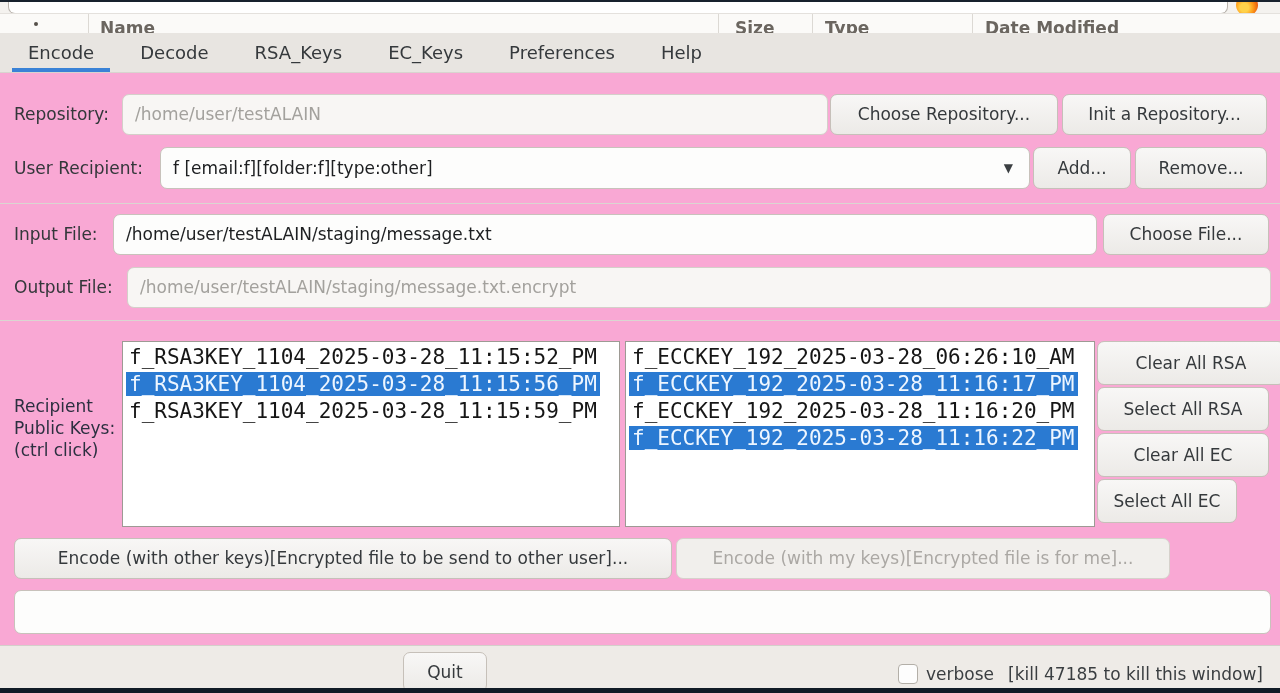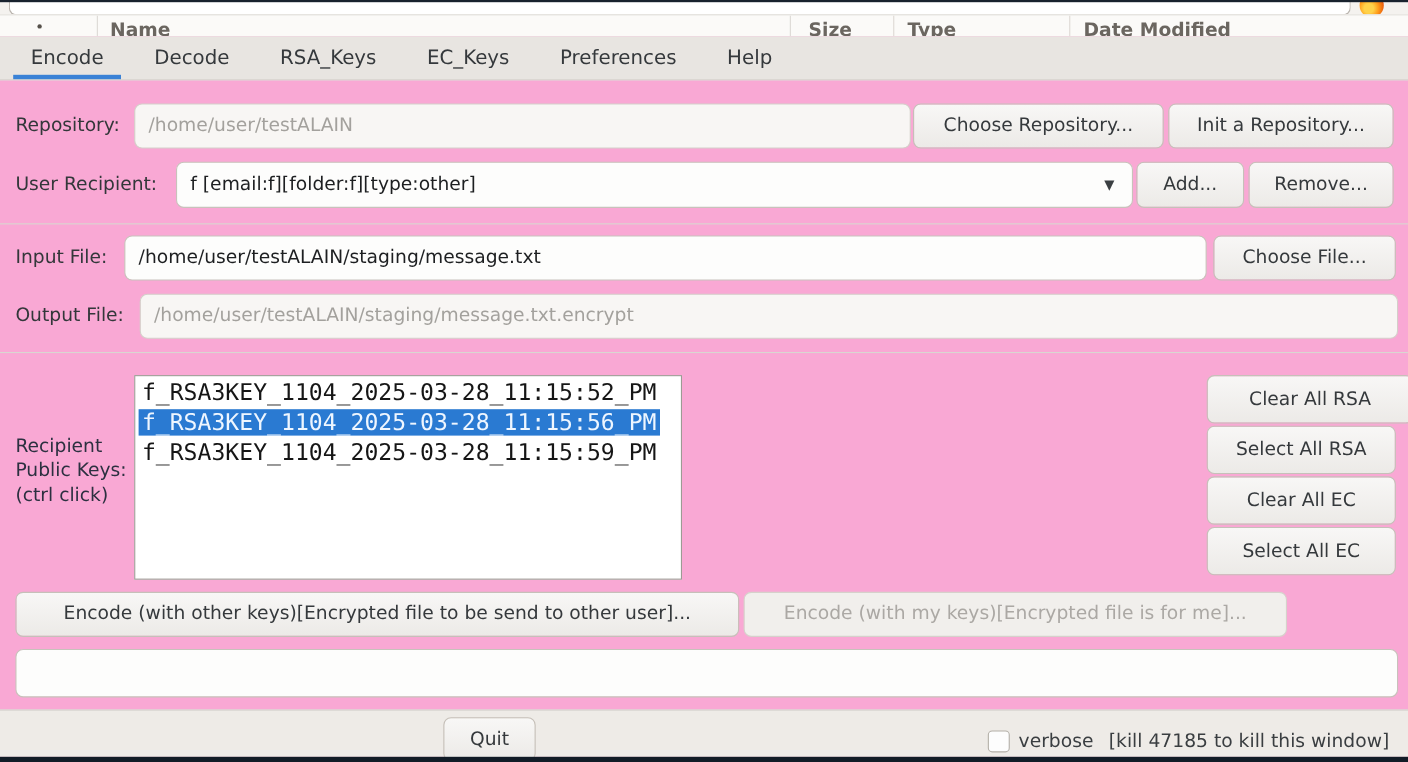--- a/index.html
+++ b/index.html
@@ -111,25 +111,31 @@
       <div>Public Keys:</div>
       <div>(ctrl click)</div>
     </div>
 
     <div class="listbox" style="left:122px; top:308px; width:498px; height:186px;">
       <div class="lb-item"><span>f_RSA3KEY_1104_2025-03-28_11:15:52_PM</span></div>
       <div class="lb-item selected"><span>f_RSA3KEY_1104_2025-03-28_11:15:56_PM</span></div>
       <div class="lb-item"><span>f_RSA3KEY_1104_2025-03-28_11:15:59_PM</span></div>
     </div>
 
+    <div class="listbox" style="left:625px; top:308px; width:470px; height:186px;">
+      <div class="lb-item"><span>f_ECCKEY_192_2025-03-28_06:26:10_AM</span></div>
+      <div class="lb-item selected"><span>f_ECCKEY_192_2025-03-28_11:16:17_PM</span></div>
+      <div class="lb-item"><span>f_ECCKEY_192_2025-03-28_11:16:20_PM</span></div>
+      <div class="lb-item selected"><span>f_ECCKEY_192_2025-03-28_11:16:22_PM</span></div>
+    </div>
 
     <div class="btn" style="left:1097px; top:308px; width:188px; height:44px; line-height:42px;">Clear All RSA</div>
     <div class="btn" style="left:1097px; top:354px; width:172px; height:44px; line-height:42px;">Select All RSA</div>
     <div class="btn" style="left:1097px; top:400px; width:172px; height:44px; line-height:42px;">Clear All EC</div>
-    <div class="btn" style="left:1097px; top:446px; width:172px; height:44px; line-height:42px;">Select All EC</div>
+    <div class="btn" style="left:1097px; top:446px; width:140px; height:44px; line-height:42px;">Select All EC</div>
 
     <div class="btn" style="left:14px; top:505px; width:658px; height:41px; line-height:39px;">Encode (with other keys)[Encrypted file to be send to other user]...</div>
     <div class="btn disabled" style="left:676px; top:505px; width:494px; height:41px; line-height:39px;">Encode (with my keys)[Encrypted file is for me]...</div>
 
     <div class="entry" style="left:14px; top:557px; width:1257px; height:44px; line-height:42px;"></div>
 
     <div class="bottombar">
       <div class="btn" style="left:403px; top:6px; width:84px; height:40px; line-height:38px;">Quit</div>
       <div class="checkbox" style="left:898px; top:18px;"></div>
       <div class="note" style="left:926px; top:16px; line-height:24px;">verbose</div>

